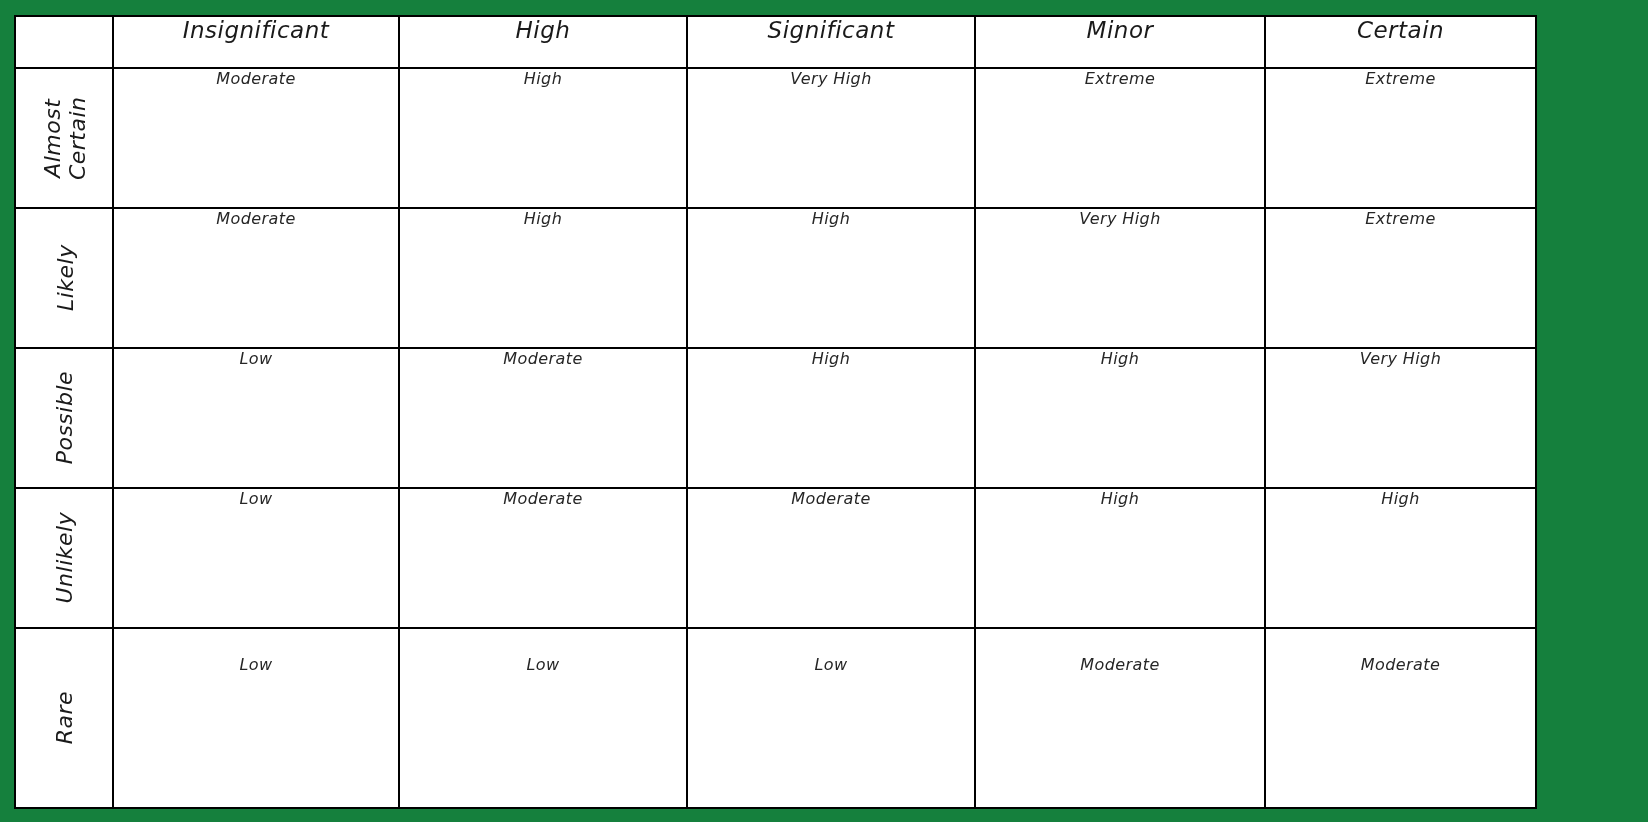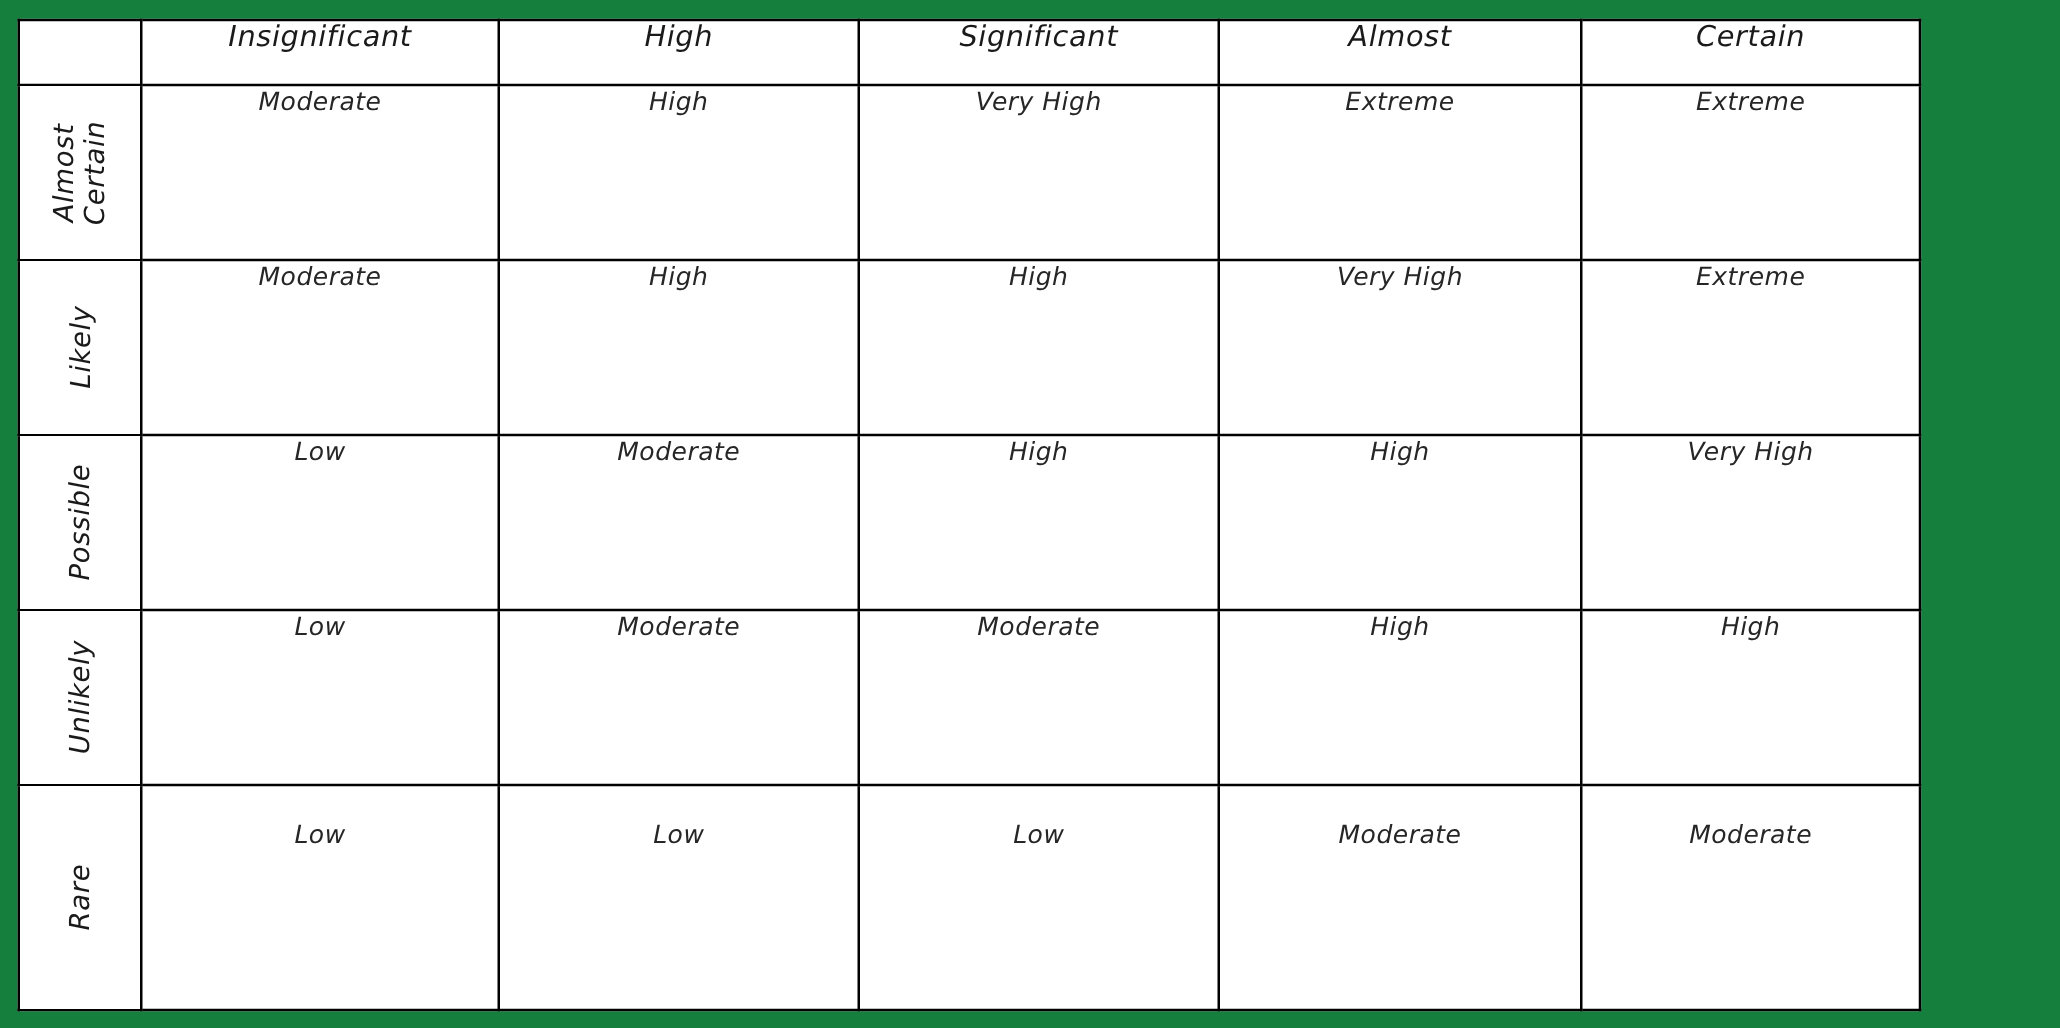--- a/index.html
+++ b/index.html
@@ -98,21 +98,21 @@
     color: #1a1a1a;
     line-height: 1.15;
     letter-spacing: 0.5px;
   }
 
   td.risk-cell {
     text-align: center;
     vertical-align: top;
     padding-top: 26px;
     font-family: "DejaVu Sans", sans-serif;
-    font-size: 20px;
+    font-size: 16px;
     font-style: italic;
     font-weight: 300;
     color: #262626;
     letter-spacing: 0.4px;
   }
   td.risk-cell.rc-last { padding-top: 26px; }
 
   
   .lvl-low       { background: #8CC63E; }
   .lvl-moderate  { background: #FFFF00; }
@@ -134,21 +134,21 @@
       <col class="c-major">
       <col class="c-severe">
     </colgroup>
 
     <thead>
       <tr class="header-row">
         <th class="corner-cell"></th>
         <th class="col-header">Insignificant</th>
         <th class="col-header">High</th>
         <th class="col-header">Significant</th>
-        <th class="col-header">Almost</th>
+        <th class="col-header">Minor</th>
         <th class="col-header">Certain</th>
       </tr>
     </thead>
 
     <tbody>
 
       <tr class="body-row">
         <td class="row-header">
           <div class="row-header-inner">
             <span class="row-header-text">Almost

